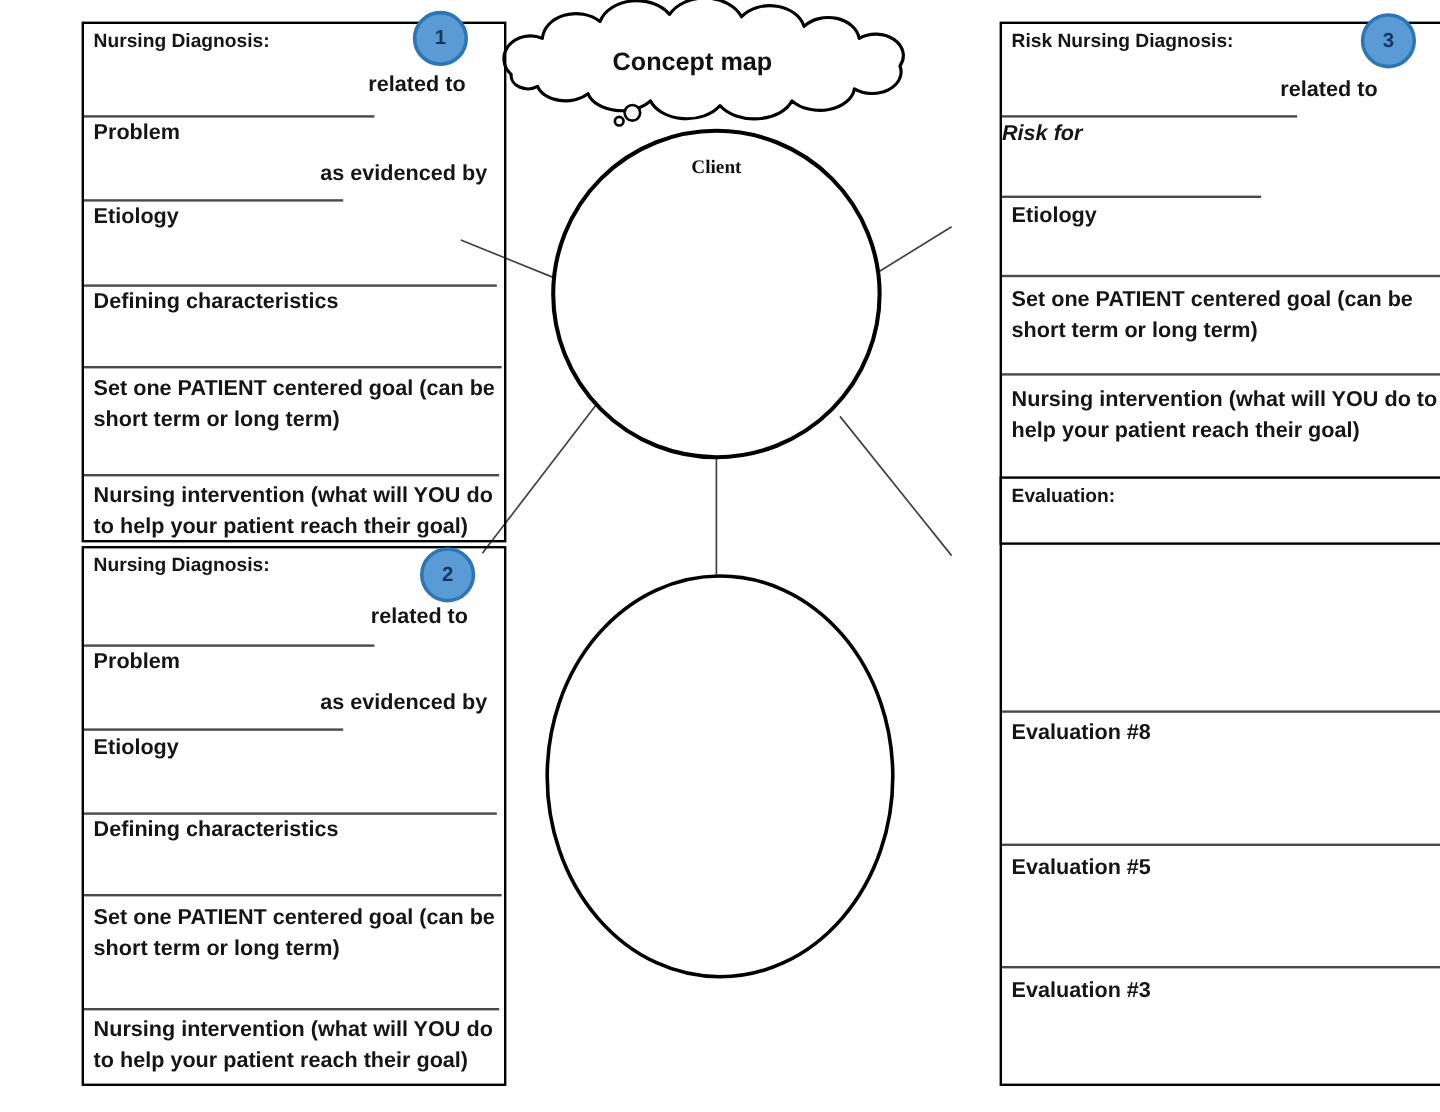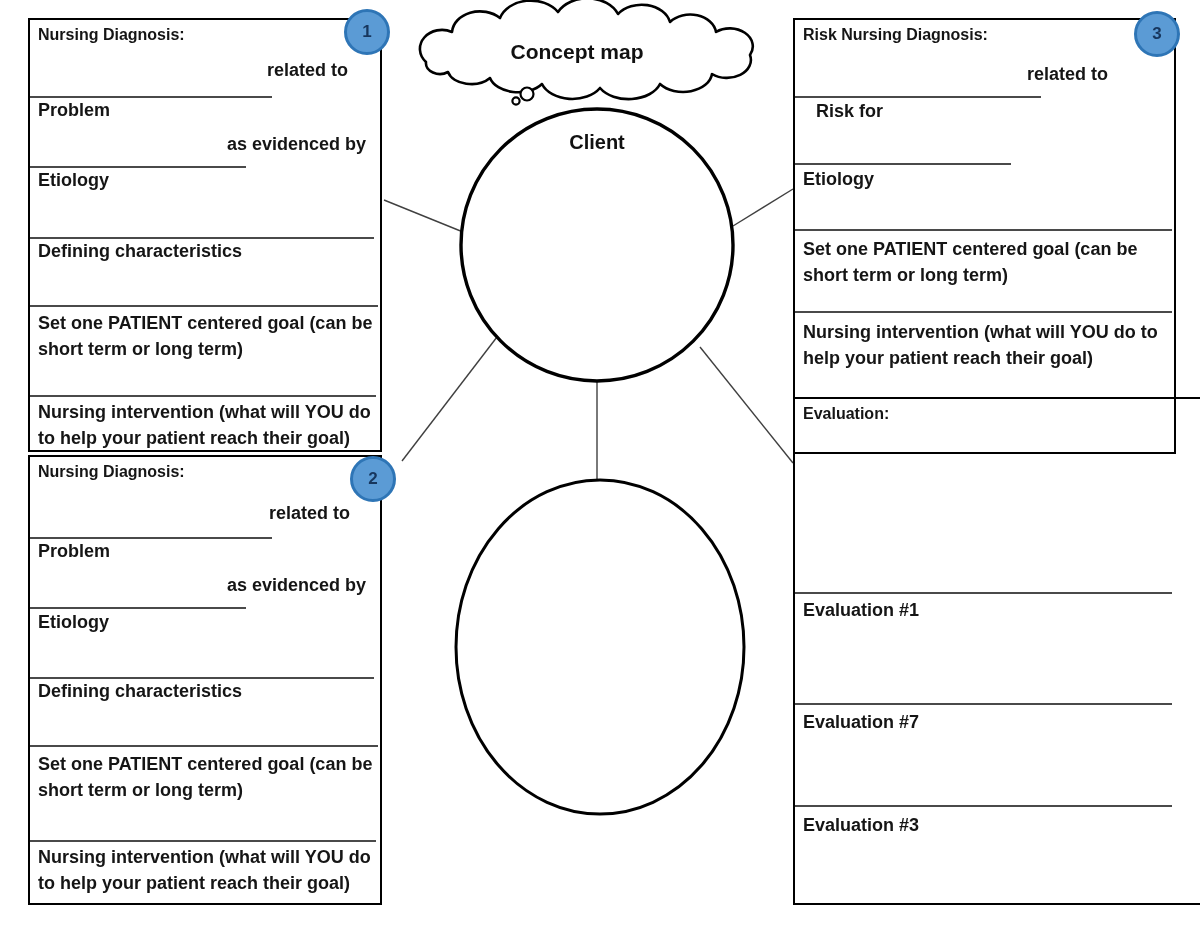--- a/index.html
+++ b/index.html
@@ -1,35 +1,35 @@
 <!DOCTYPE html>
 <html><head>
 <meta charset="utf-8">
 <style>
   html,body{margin:0;padding:0;background:#ffffff;}
   .stage{
     position:relative;width:1200px;height:927px;background:#ffffff;
     font-family:"Liberation Sans", sans-serif;color:#111;overflow:hidden;
   }
   .overlay{position:absolute;left:0;top:0;width:1200px;height:927px;}
-  .box{position:absolute;border:2.4px solid #000;background:transparent;box-sizing:border-box;}
+  .box{position:absolute;border:2.4px solid #000;background:transparent;box-sizing:border-box;margin-left:40px;}
   .lbl{position:absolute;font-weight:bold;font-size:18px;color:#151515;white-space:nowrap;}
   .title{font-size:16px;}
   .wrap{white-space:normal;line-height:26px;}
   .rt{text-align:right;}
   .uline{position:absolute;border-top:2px solid #4a4a4a;height:0;}
   .badge{
     position:absolute;width:46px;height:46px;border-radius:50%;
     background:#5b9bd5;border:3px solid #2e75b6;box-sizing:border-box;
     display:flex;align-items:center;justify-content:center;
     font-weight:bold;font-size:17px;color:#17365d;
   }
   .node-label{position:absolute;font-weight:bold;text-align:center;color:#111;}
   #cloud-title{left:427px;top:40px;width:300px;font-size:21px;}
-  #client-label{left:497px;top:131px;width:200px;font-size:20px;}
+  #client-label{left:497px;top:131px;width:200px;font-size:16px;font-family:Liberation Serif, serif;}
   #data-label{left:527px;top:517px;width:140px;font-size:15px;line-height:24px;}
   .q{font-weight:normal;font-size:15.5px;}
 </style>
 </head>
 <body>
 
 <div class="stage">
 
   <svg class="overlay" viewBox="0 0 1200 927" xmlns="http://www.w3.org/2000/svg">
 
@@ -84,35 +84,35 @@
     <div class="uline" style="left:0;top:288px;width:348px;"></div>
     <div class="lbl wrap" style="left:8px;top:294px;width:338px;">Set one PATIENT centered goal (can be short term or long term)</div>
     <div class="uline" style="left:0;top:383px;width:346px;"></div>
     <div class="lbl wrap" style="left:8px;top:387px;width:334px;">Nursing intervention (what will YOU do to help your patient reach their goal)</div>
   </div>
 
   <div class="box" style="left:793px;top:18px;width:383px;height:436px;">
     <div class="lbl title" style="left:8px;top:6px;">Risk Nursing Diagnosis:</div>
     <div class="lbl rt" style="right:66px;top:44px;">related to</div>
     <div class="uline" style="left:0;top:76px;width:246px;"></div>
-    <div class="lbl" style="left:21px;top:81px;">Risk for</div>
+    <div class="lbl" style="left:0;top:81px;font-style:italic;">Risk for</div>
     <div class="uline" style="left:0;top:143px;width:216px;"></div>
     <div class="lbl" style="left:8px;top:149px;">Etiology</div>
     <div class="uline" style="left:0;top:209px;width:377px;"></div>
     <div class="lbl wrap" style="left:8px;top:216px;width:367px;">Set one PATIENT centered goal (can be short term or long term)</div>
     <div class="uline" style="left:0;top:291px;width:377px;"></div>
     <div class="lbl wrap" style="left:8px;top:299px;width:367px;">Nursing intervention (what will YOU do to help your patient reach their goal)</div>
   </div>
 
   <div class="box" style="left:793px;top:397px;width:430px;height:508px;">
     <div class="lbl title" style="left:8px;top:6px;">Evaluation:</div>
     <div class="uline" style="left:0;top:193px;width:377px;"></div>
-    <div class="lbl" style="left:8px;top:201px;">Evaluation #1</div>
+    <div class="lbl" style="left:8px;top:201px;">Evaluation #8</div>
     <div class="uline" style="left:0;top:304px;width:377px;"></div>
-    <div class="lbl" style="left:8px;top:313px;">Evaluation #7</div>
+    <div class="lbl" style="left:8px;top:313px;">Evaluation #5</div>
     <div class="uline" style="left:0;top:406px;width:377px;"></div>
     <div class="lbl" style="left:8px;top:416px;text-align:center;">Evaluation #3</div>
   </div>
 
   <div class="badge" style="left:344px;top:9px;">1</div>
   <div class="badge" style="left:350px;top:456px;">2</div>
   <div class="badge" style="left:1134px;top:11px;">3</div>
 
 </div>
 

